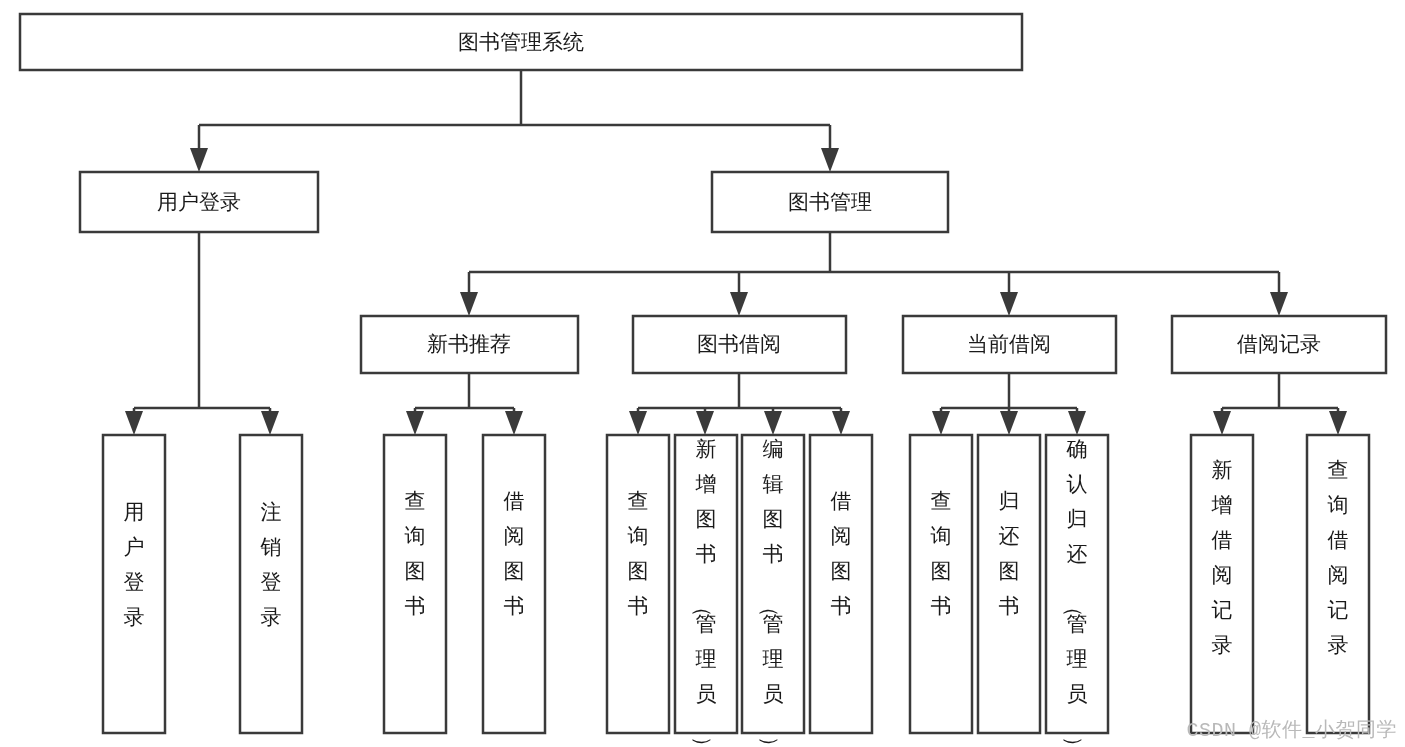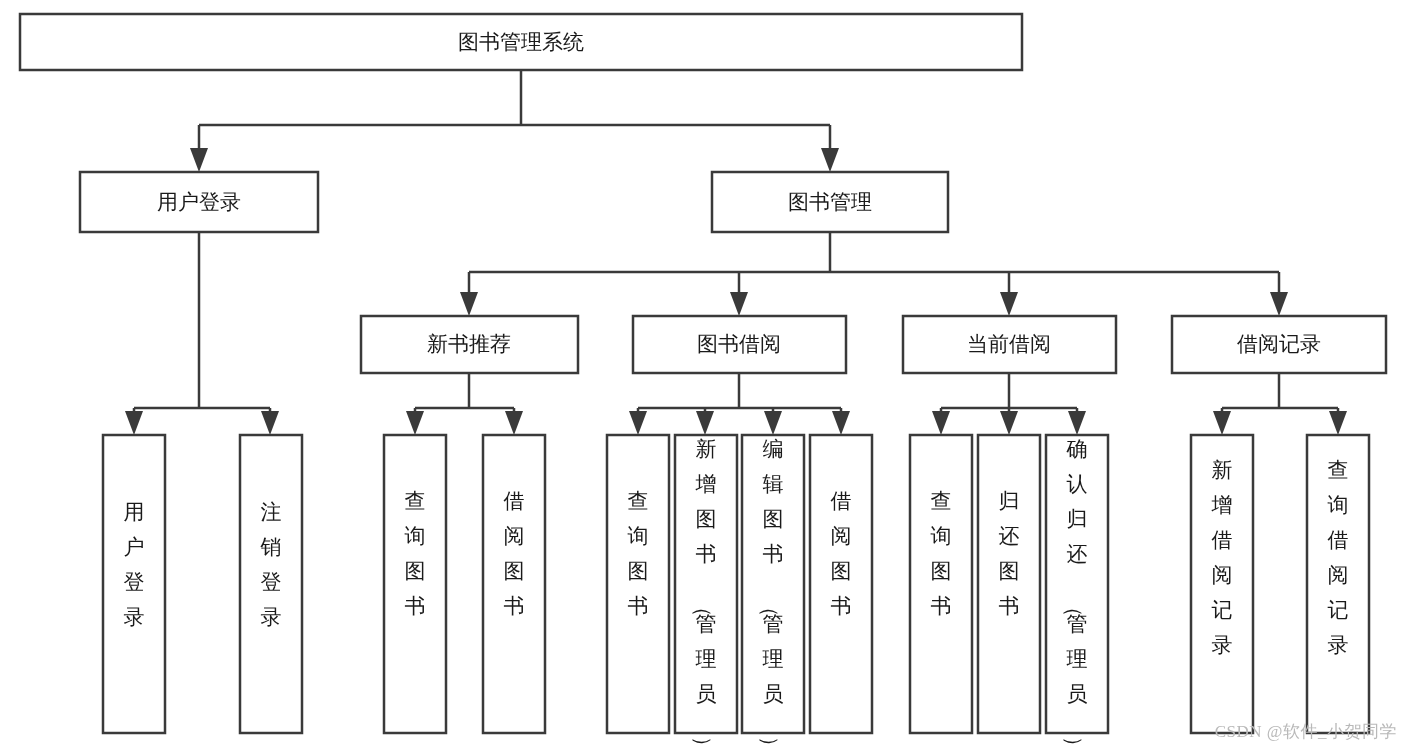--- a/index.html
+++ b/index.html
@@ -51,22 +51,22 @@
   .node-label-v {
     font-family: "Liberation Sans", "DejaVu Sans", sans-serif;
     font-size: 21px;
     fill: #1a1a1a;
     text-anchor: middle;
   }
   .watermark-text {
     position: absolute;
     right: 8px;
     bottom: 4px;
-    font-family: Liberation Serif, serif;
-    font-size: 17px;
+    font-family: Liberation Mono, monospace;
+    font-size: 20px;
     color: #b9b9b9;
     white-space: nowrap;
     letter-spacing: 0.5px;
   }
 </style>
 </head>
 <body>
 
 <div id="diagram-root">
 

